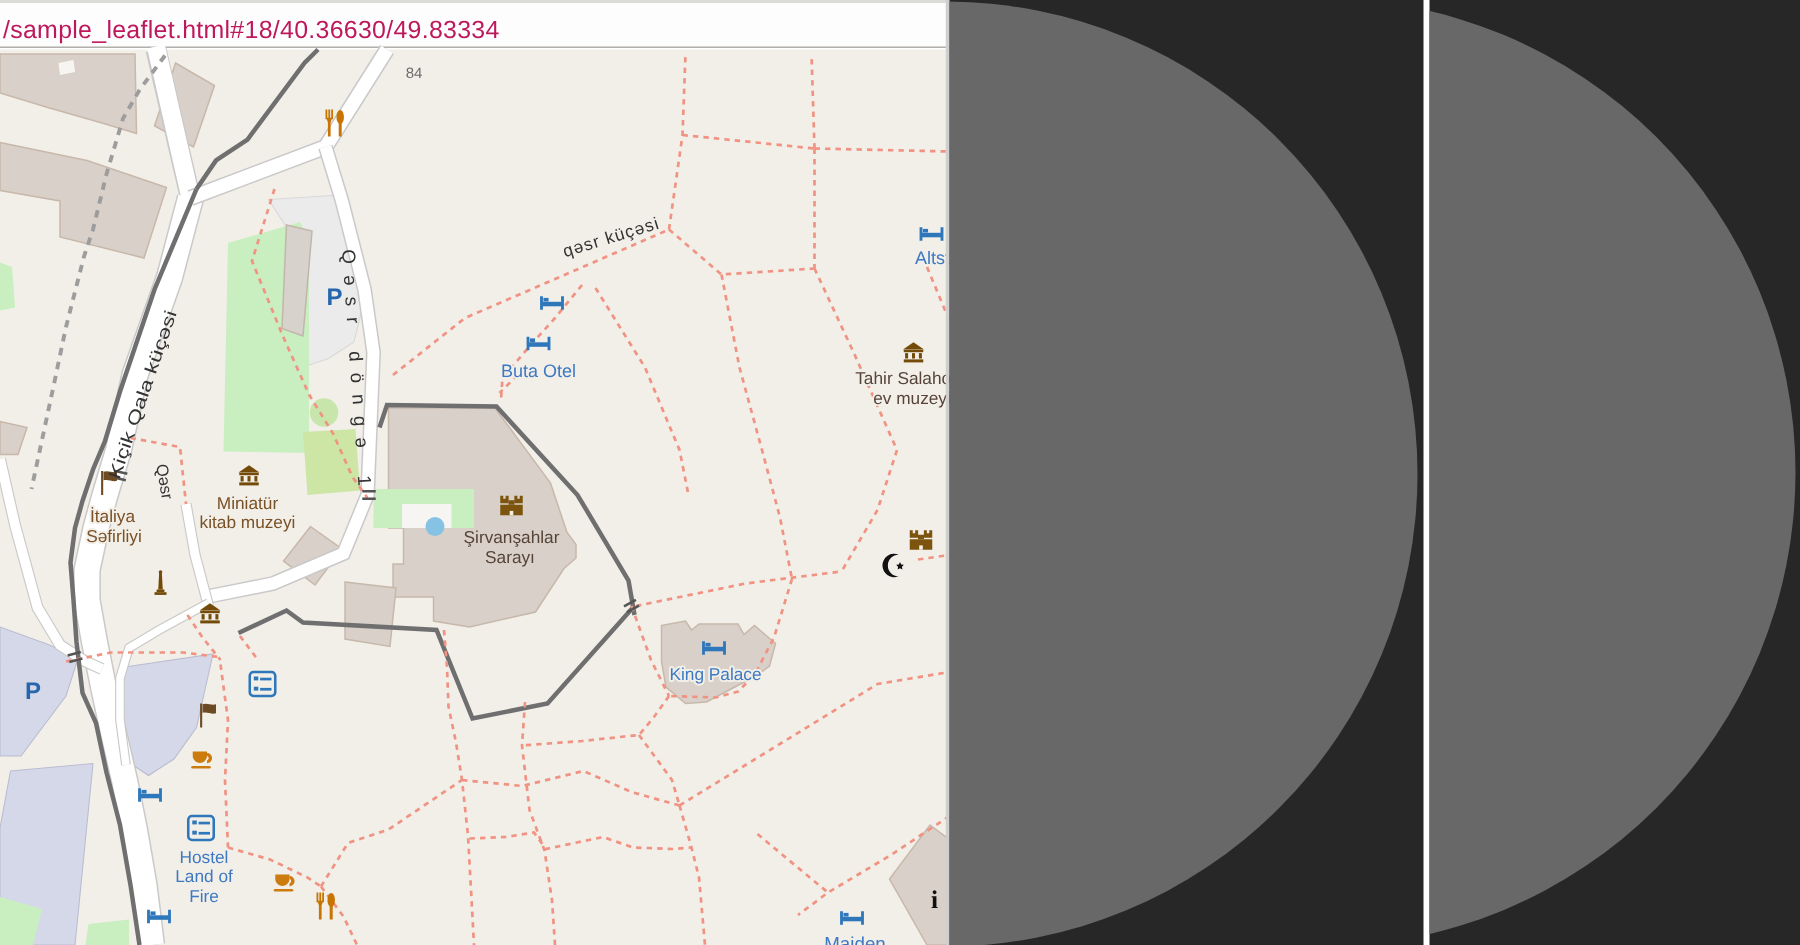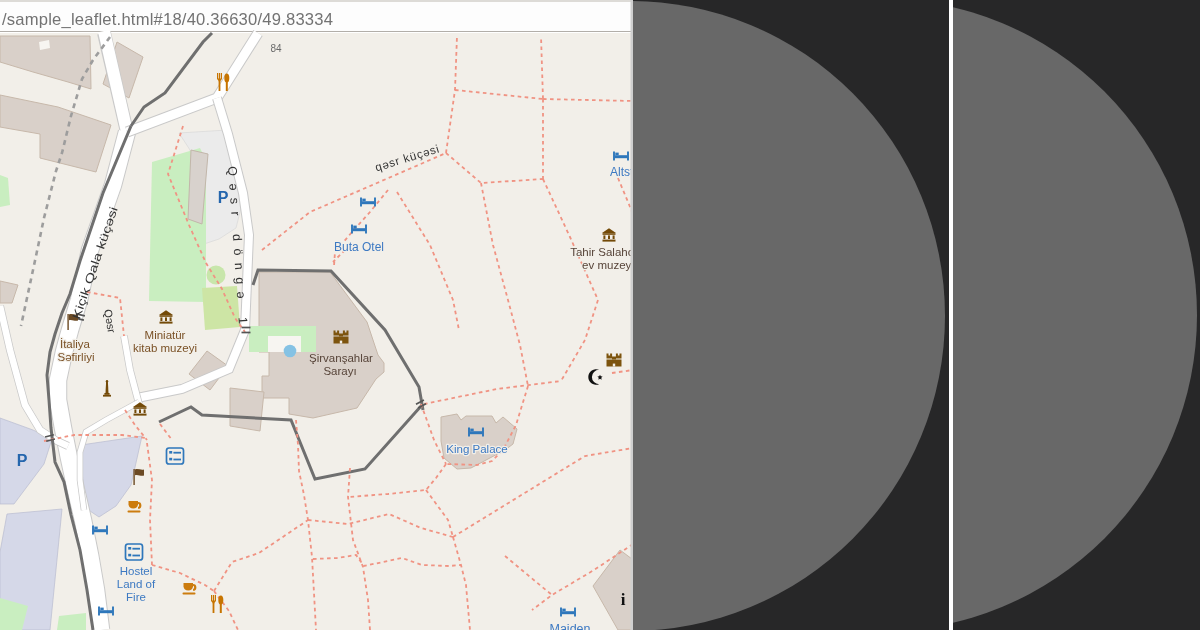--- a/index.html
+++ b/index.html
@@ -1,21 +1,21 @@
 <!DOCTYPE html>
 <html><head>
 <meta charset="utf-8">
 <style>
   html,body{margin:0;padding:0;}
   #wrap{position:relative;width:1200px;height:630px;background:#ffffff;overflow:hidden;
         font-family:"Liberation Sans", sans-serif;}
   #browser{position:absolute;left:0;top:0;width:633px;height:630px;background:#fff;}
   #urlbar{position:absolute;left:0;top:0;width:633px;height:32px;background:#fdfdfd;
           border-top:2px solid #dddbd7;border-bottom:1px solid #b2aea9;box-sizing:border-box;}
-  #urlbar span{position:absolute;left:2px;top:8px;font-size:16.6px;color:#737373;letter-spacing:0.2px;}
+  #urlbar span{position:absolute;left:2px;top:8px;font-size:16.6px;color:#be185d;letter-spacing:0.2px;}
   #mapsvg{position:absolute;left:0;top:0;}
   .shot{position:absolute;top:0;height:630px;background:#272728;overflow:hidden;}
   .circle{position:absolute;border-radius:50%;background:#686868;}
 </style>
 </head>
 <body>
 <div id="wrap">
 
   <div id="browser">
 

